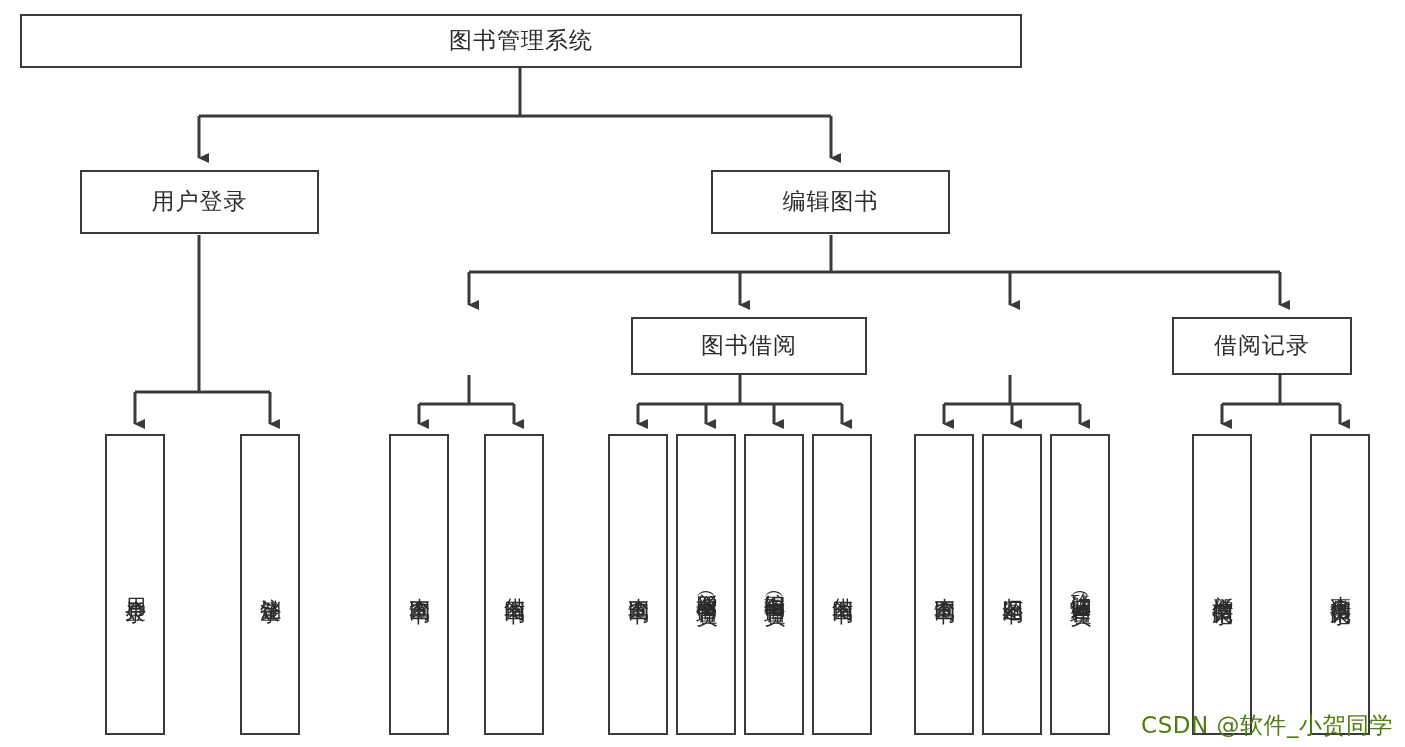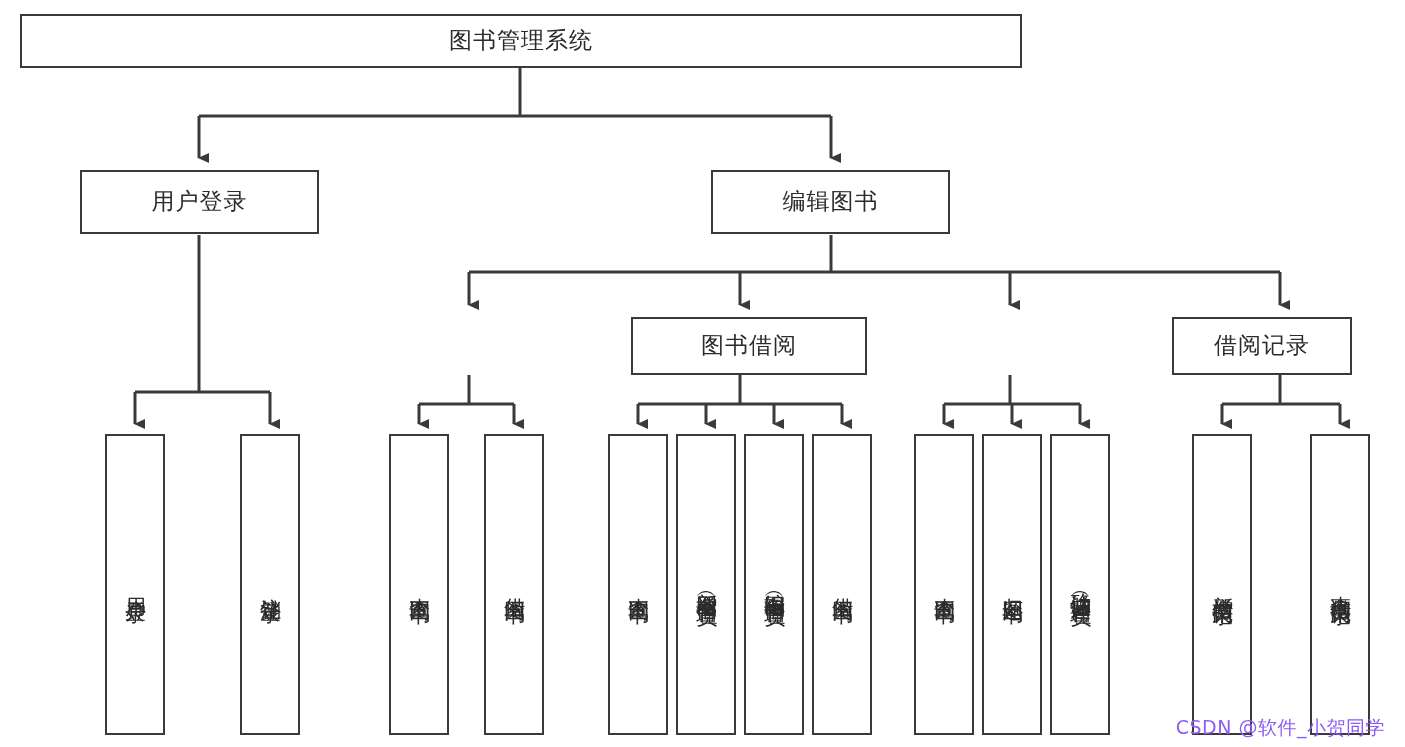--- a/index.html
+++ b/index.html
@@ -52,24 +52,24 @@
     padding: 4px 0;
   }
   .node.vert .vlabel {
     writing-mode: vertical-rl;
     text-orientation: upright;
     display: block;
     white-space: nowrap;
   }
   .watermark {
     position: absolute;
-    right: 20px;
+    right: 12px;
     bottom: 6px;
-    font-size: 19px;
-    color: #8b5cf6;
+    font-size: 23px;
+    color: #4d7c0f;
     letter-spacing: 0.5px;
     white-space: nowrap;
     user-select: none;
   }
 </style>
 </head>
 <body>
 
 <div id="canvas">
 

